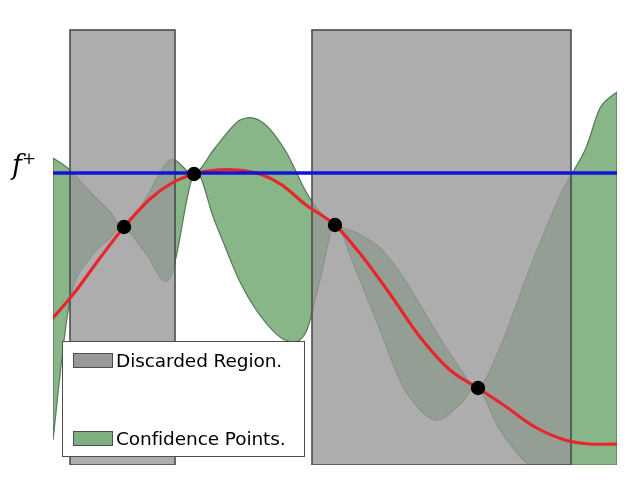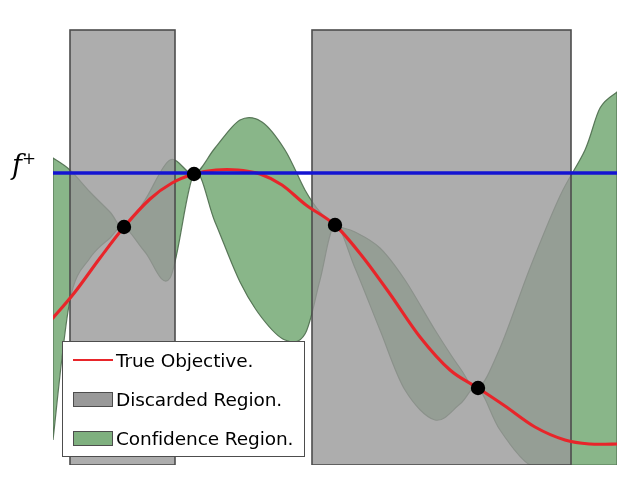--- a/index.html
+++ b/index.html
@@ -81,37 +81,31 @@
           <circle cx="478" cy="388" r="7.2" fill="#000000"></circle>
         </g>
 
     </g>
   </svg>
 
   <div class="flabel"><span>f</span><sup>+</sup></div>
 
   <div class="legend">
 
-    <div class="lrow">
-      <span class="lkey">
-        <span class="key-line"></span>
-      </span>
-      <span class="ltext">True Objective.</span>
-    </div>
 
     <div class="lrow">
       <span class="lkey">
         <span class="key-patch key-gray"></span>
       </span>
       <span class="ltext">Discarded Region.</span>
     </div>
 
     <div class="lrow">
       <span class="lkey">
         <span class="key-patch key-green"></span>
       </span>
-      <span class="ltext">Confidence Region.</span>
+      <span class="ltext">Confidence Points.</span>
     </div>
 
 
   </div>
 
 </div>
 
 </body></html>

